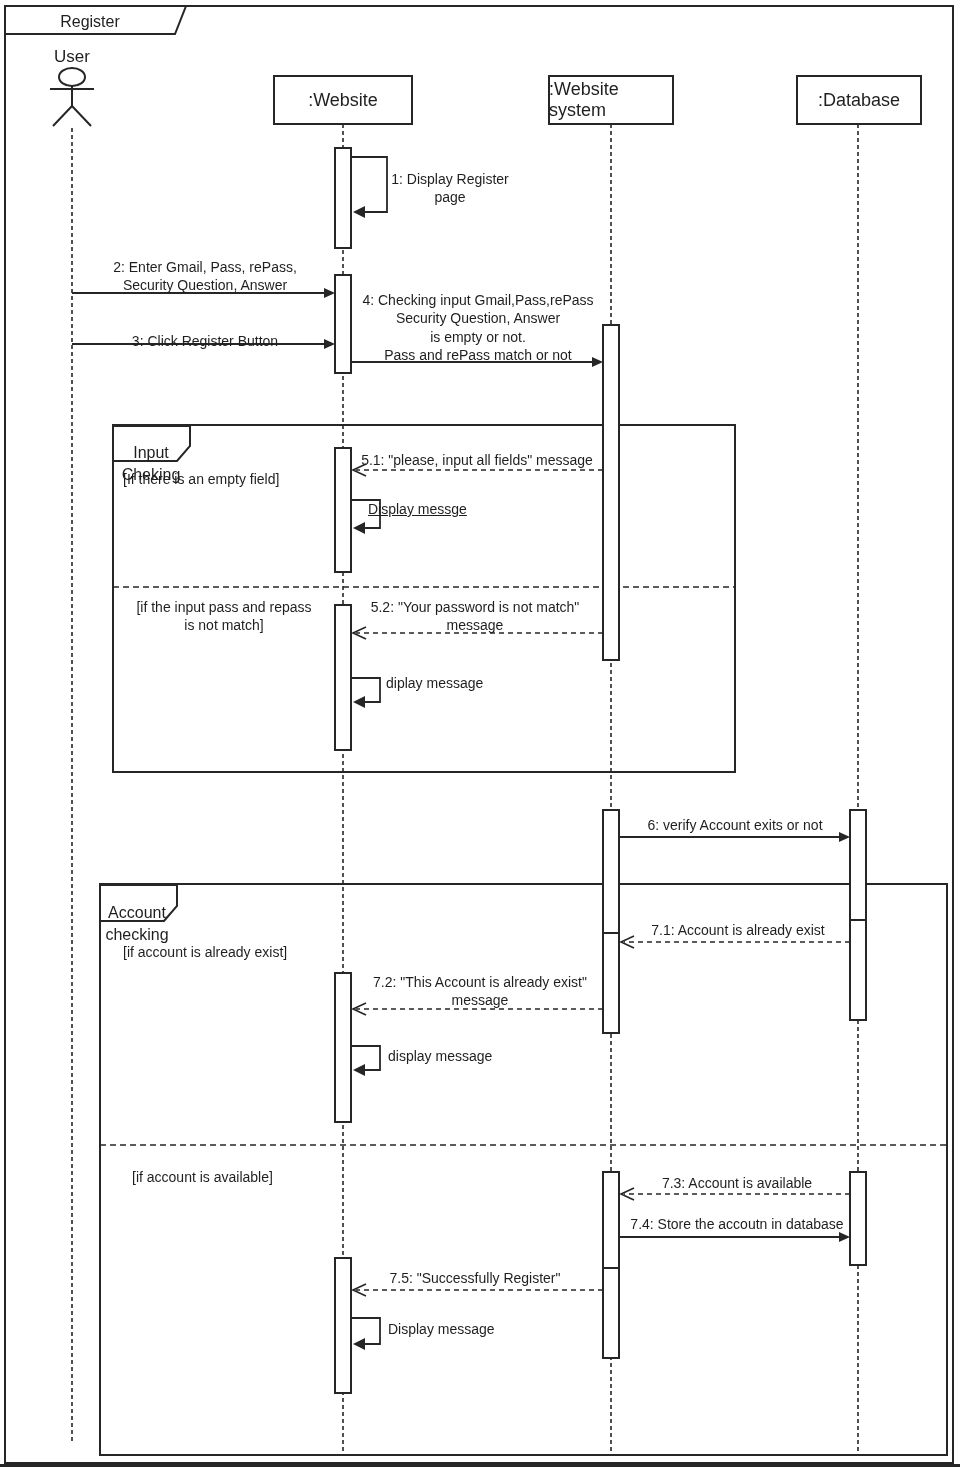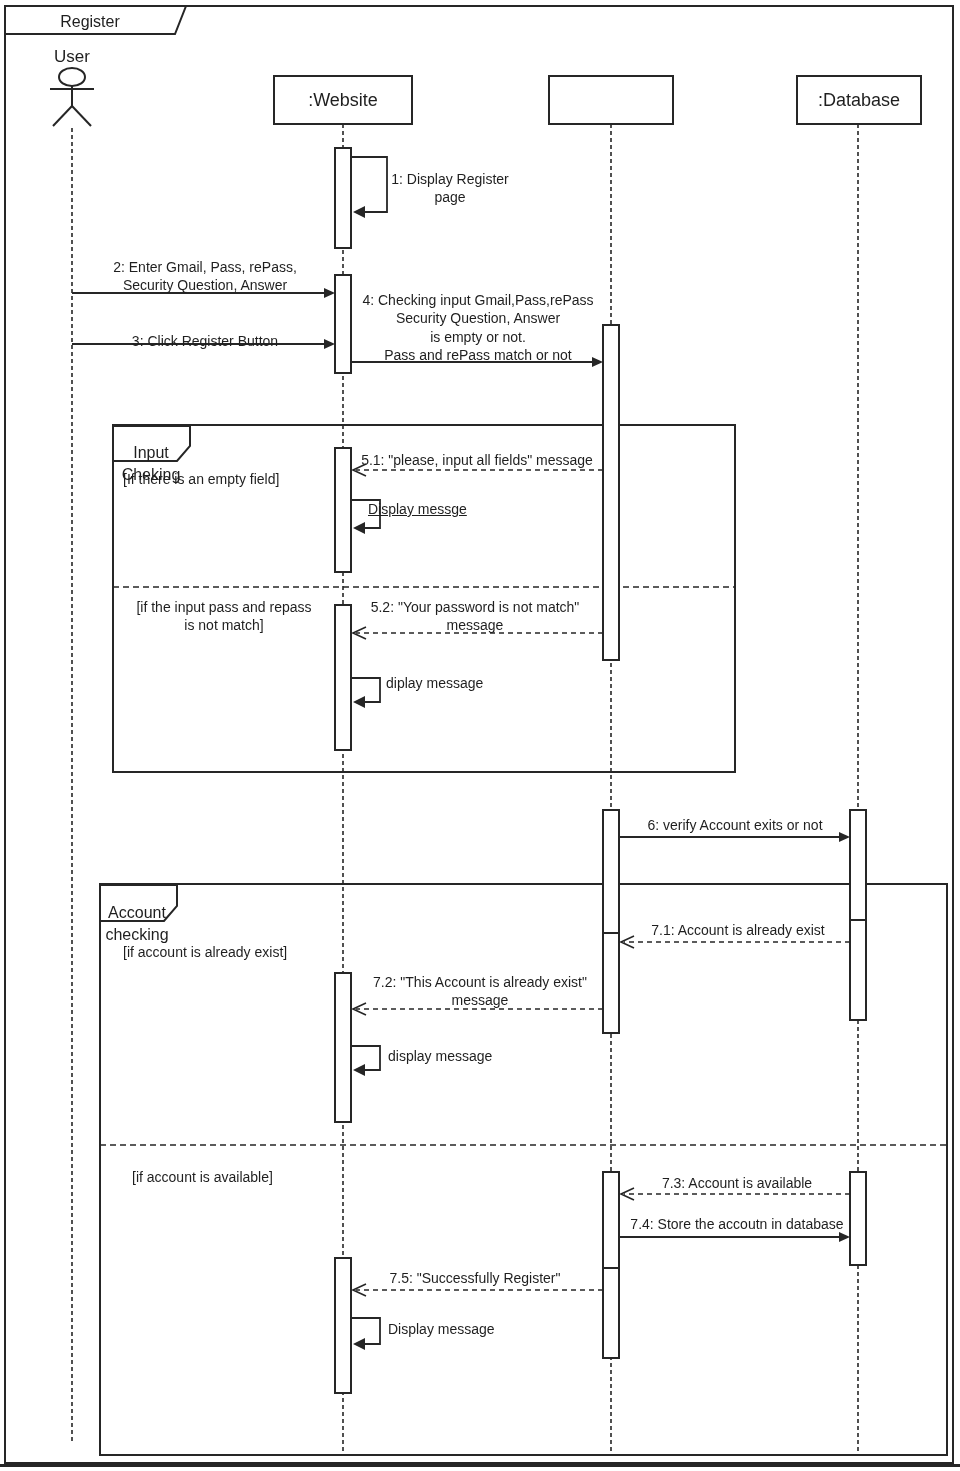--- a/index.html
+++ b/index.html
@@ -141,20 +141,21 @@
       <path d="M366,1284 L353,1290 L366,1296"></path>
     </g>
   </g>
 </svg>
 
 <div class="lbl ctr" style="left:5px;top:11px;width:170px;font-size:16px;">Register</div>
 
 <div class="lbl ctr" style="left:40px;top:46px;width:64px;font-size:17px;">User</div>
 
 <div class="hdr" style="left:274px;top:76px;width:138px;height:48px;">:Website</div>
+<div class="hdr" style="left:549px;top:76px;width:124px;height:48px;">:Website system</div>
 <div class="hdr" style="left:797px;top:76px;width:124px;height:48px;">:Database</div>
 
 <div class="lbl ctr" style="left:365px;top:170px;width:170px;">1: Display Register
 page</div>
 <div class="lbl ctr" style="left:80px;top:258px;width:250px;">2: Enter Gmail, Pass, rePass,
 Security Question, Answer</div>
 <div class="lbl ctr" style="left:80px;top:323px;width:250px;margin-top:9px;">3: Click Register Button</div>
 <div class="lbl ctr" style="left:352px;top:291px;width:252px;">4: Checking input  Gmail,Pass,rePass
 Security Question, Answer
 is empty or not.

